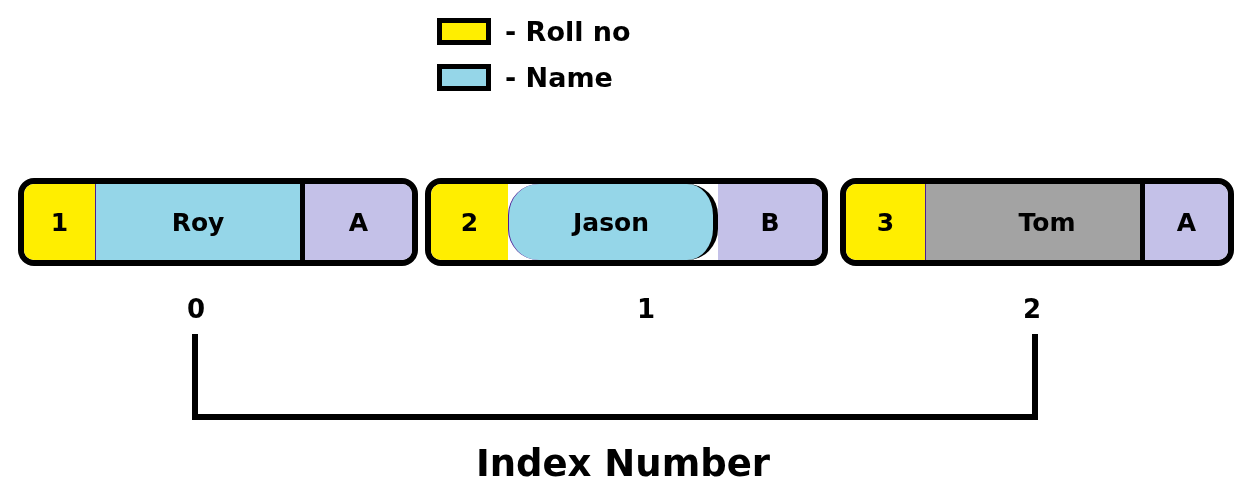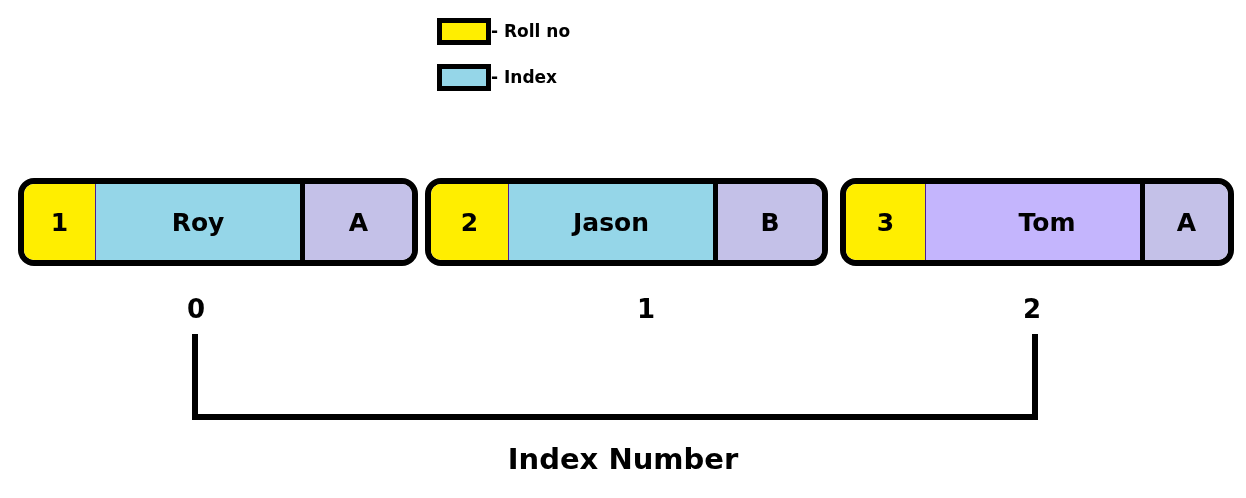--- a/index.html
+++ b/index.html
@@ -28,21 +28,22 @@
     height: 46px;
   }
   .legend-swatch {
     width: 54px;
     height: 27px;
     border: 5px solid #000000;
     box-sizing: border-box;
     flex: 0 0 auto;
   }
   .legend-label {
-    font-size: 17px;
+    margin-left: 14px;
+    font-size: 27px;
     font-weight: bold;
     color: #000000;
     white-space: nowrap;
     letter-spacing: 0px;
   }
 
   
   #blocks {
     position: absolute;
     left: 0;
@@ -134,60 +135,60 @@
     background: #000000;
   }
 
   
   #caption {
     position: absolute;
     left: 0;
     top: 442px;
     width: 1246px;
     text-align: center;
-    font-size: 29px;
+    font-size: 37px;
     font-weight: bold;
     color: #000000;
   }
 </style>
 </head>
 <body style="background: rgb(255, 255, 255);">
 
 <div id="legend">
 
   <div class="legend-row">
     <span class="legend-swatch" style="background: rgb(255, 238, 0);"></span>
     <span class="legend-label">- Roll no</span>
   </div>
 
   <div class="legend-row">
     <span class="legend-swatch" style="background: rgb(149, 214, 232);"></span>
-    <span class="legend-label">- Index</span>
+    <span class="legend-label">- Name</span>
   </div>
 
 
 </div>
 
 <div id="blocks">
 
   <div class="record-block" id="block-0">
     <div class="cell cell-roll" style="background: rgb(255, 238, 0);">1</div>
     <div class="cell cell-name" style="background: rgb(149, 214, 232);">Roy</div>
     <div class="cell cell-div" style="background: rgb(196, 193, 232);">A</div>
   </div>
 
   <div class="record-block" id="block-1">
     <div class="cell cell-roll" style="background: rgb(255, 238, 0);">2</div>
-    <div class="cell cell-name" style="background: rgb(149, 214, 232);">Jason</div>
+    <div class="cell cell-name" style="background: rgb(149, 214, 232); border-radius: 31px;">Jason</div>
     <div class="cell cell-div" style="background: rgb(196, 193, 232);">B</div>
   </div>
 
   <div class="record-block" id="block-2">
     <div class="cell cell-roll" style="background: rgb(255, 238, 0);">3</div>
-    <div class="cell cell-name" style="background: #c4b5fd; padding-left: 28px;">Tom</div>
+    <div class="cell cell-name" style="background: #a3a3a3; padding-left: 28px;">Tom</div>
     <div class="cell cell-div" style="background: rgb(196, 193, 232);">A</div>
   </div>
 
 </div>
 
 <div class="index-label" id="index-label-0">0</div>
 <div class="index-label" id="index-label-1">1</div>
 <div class="index-label" id="index-label-2">2</div>
 
 <div id="bracket">

